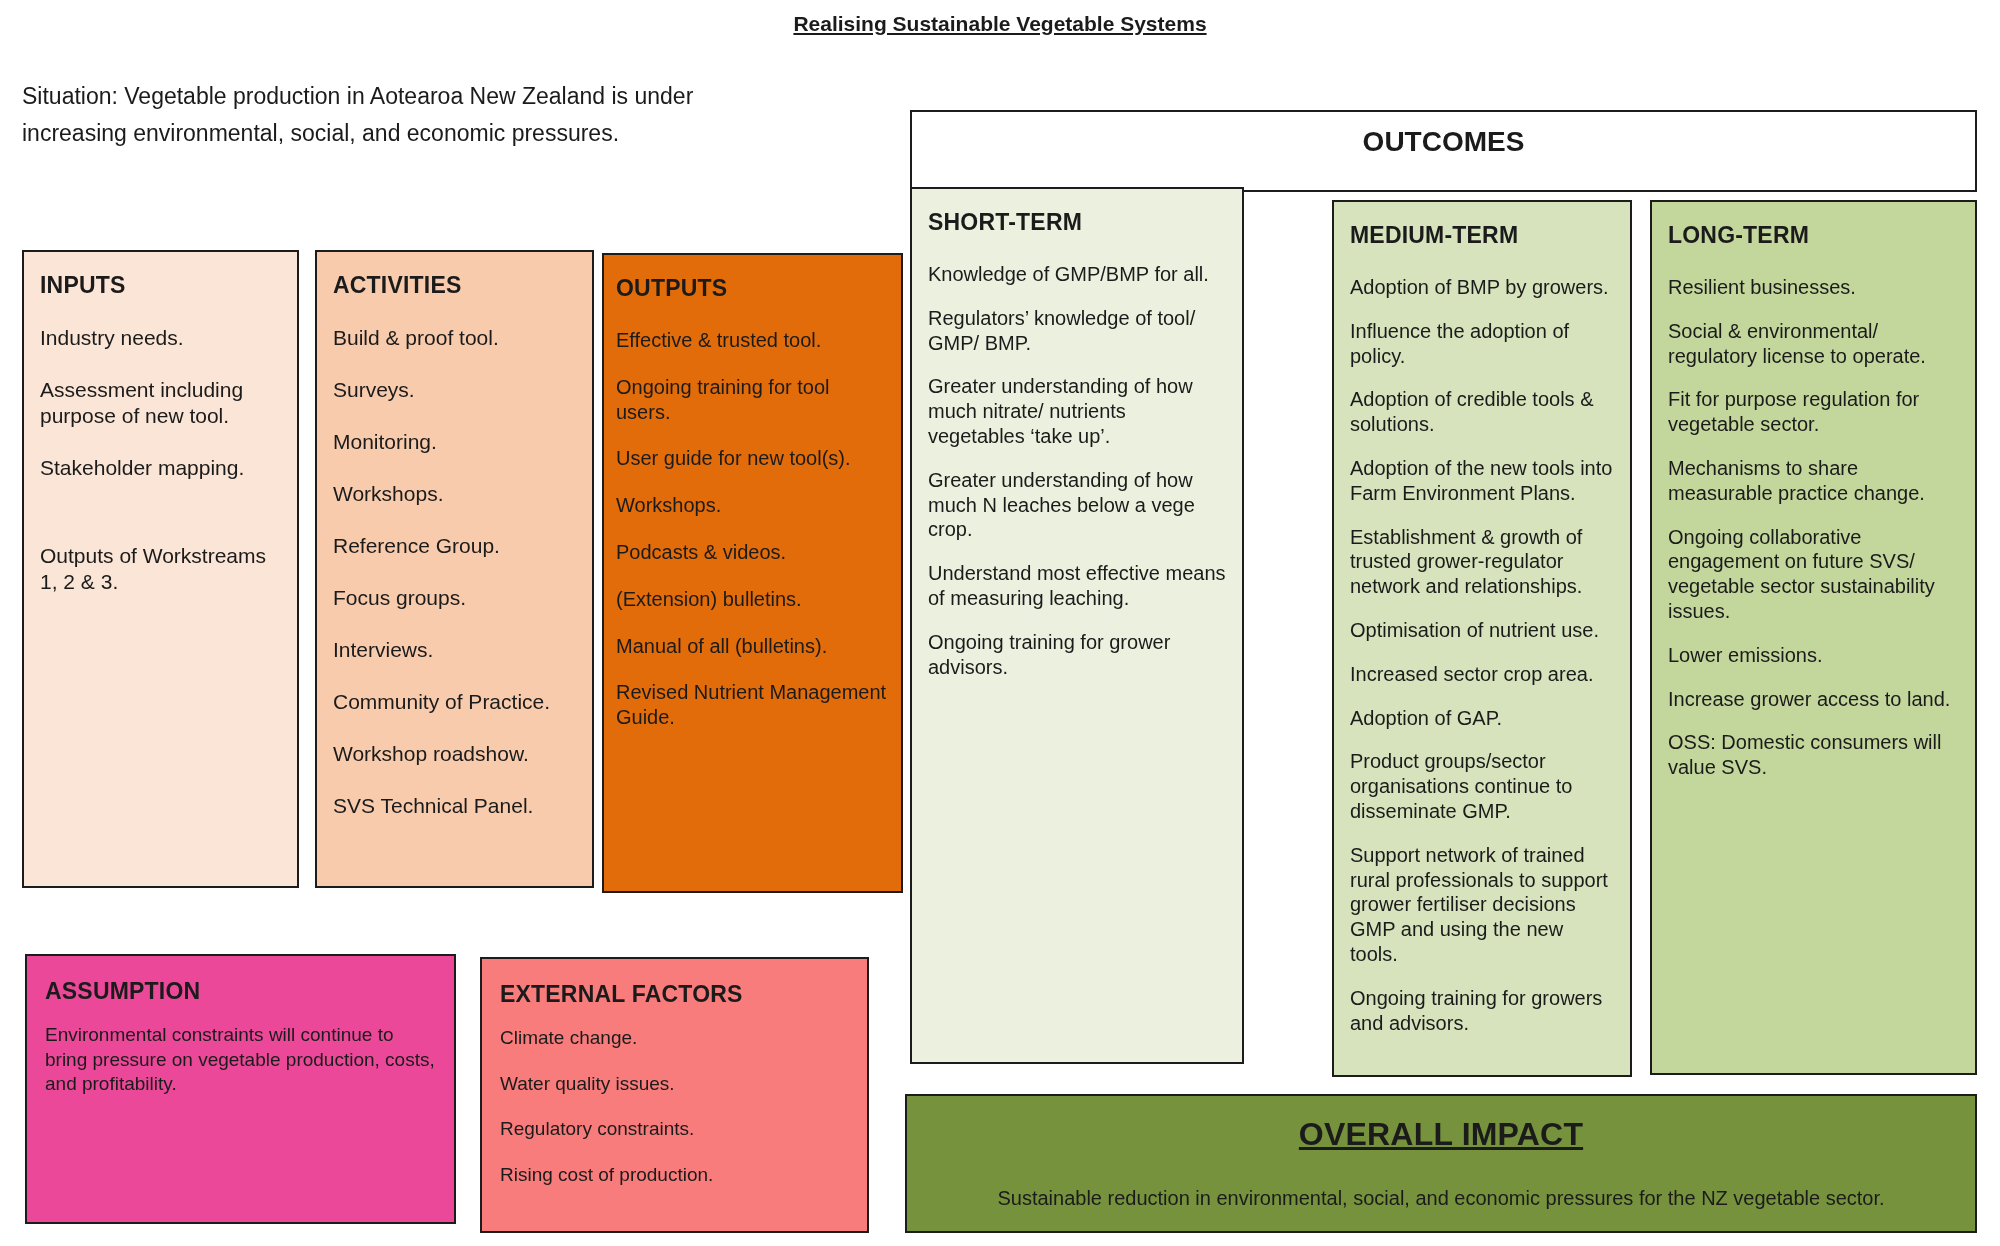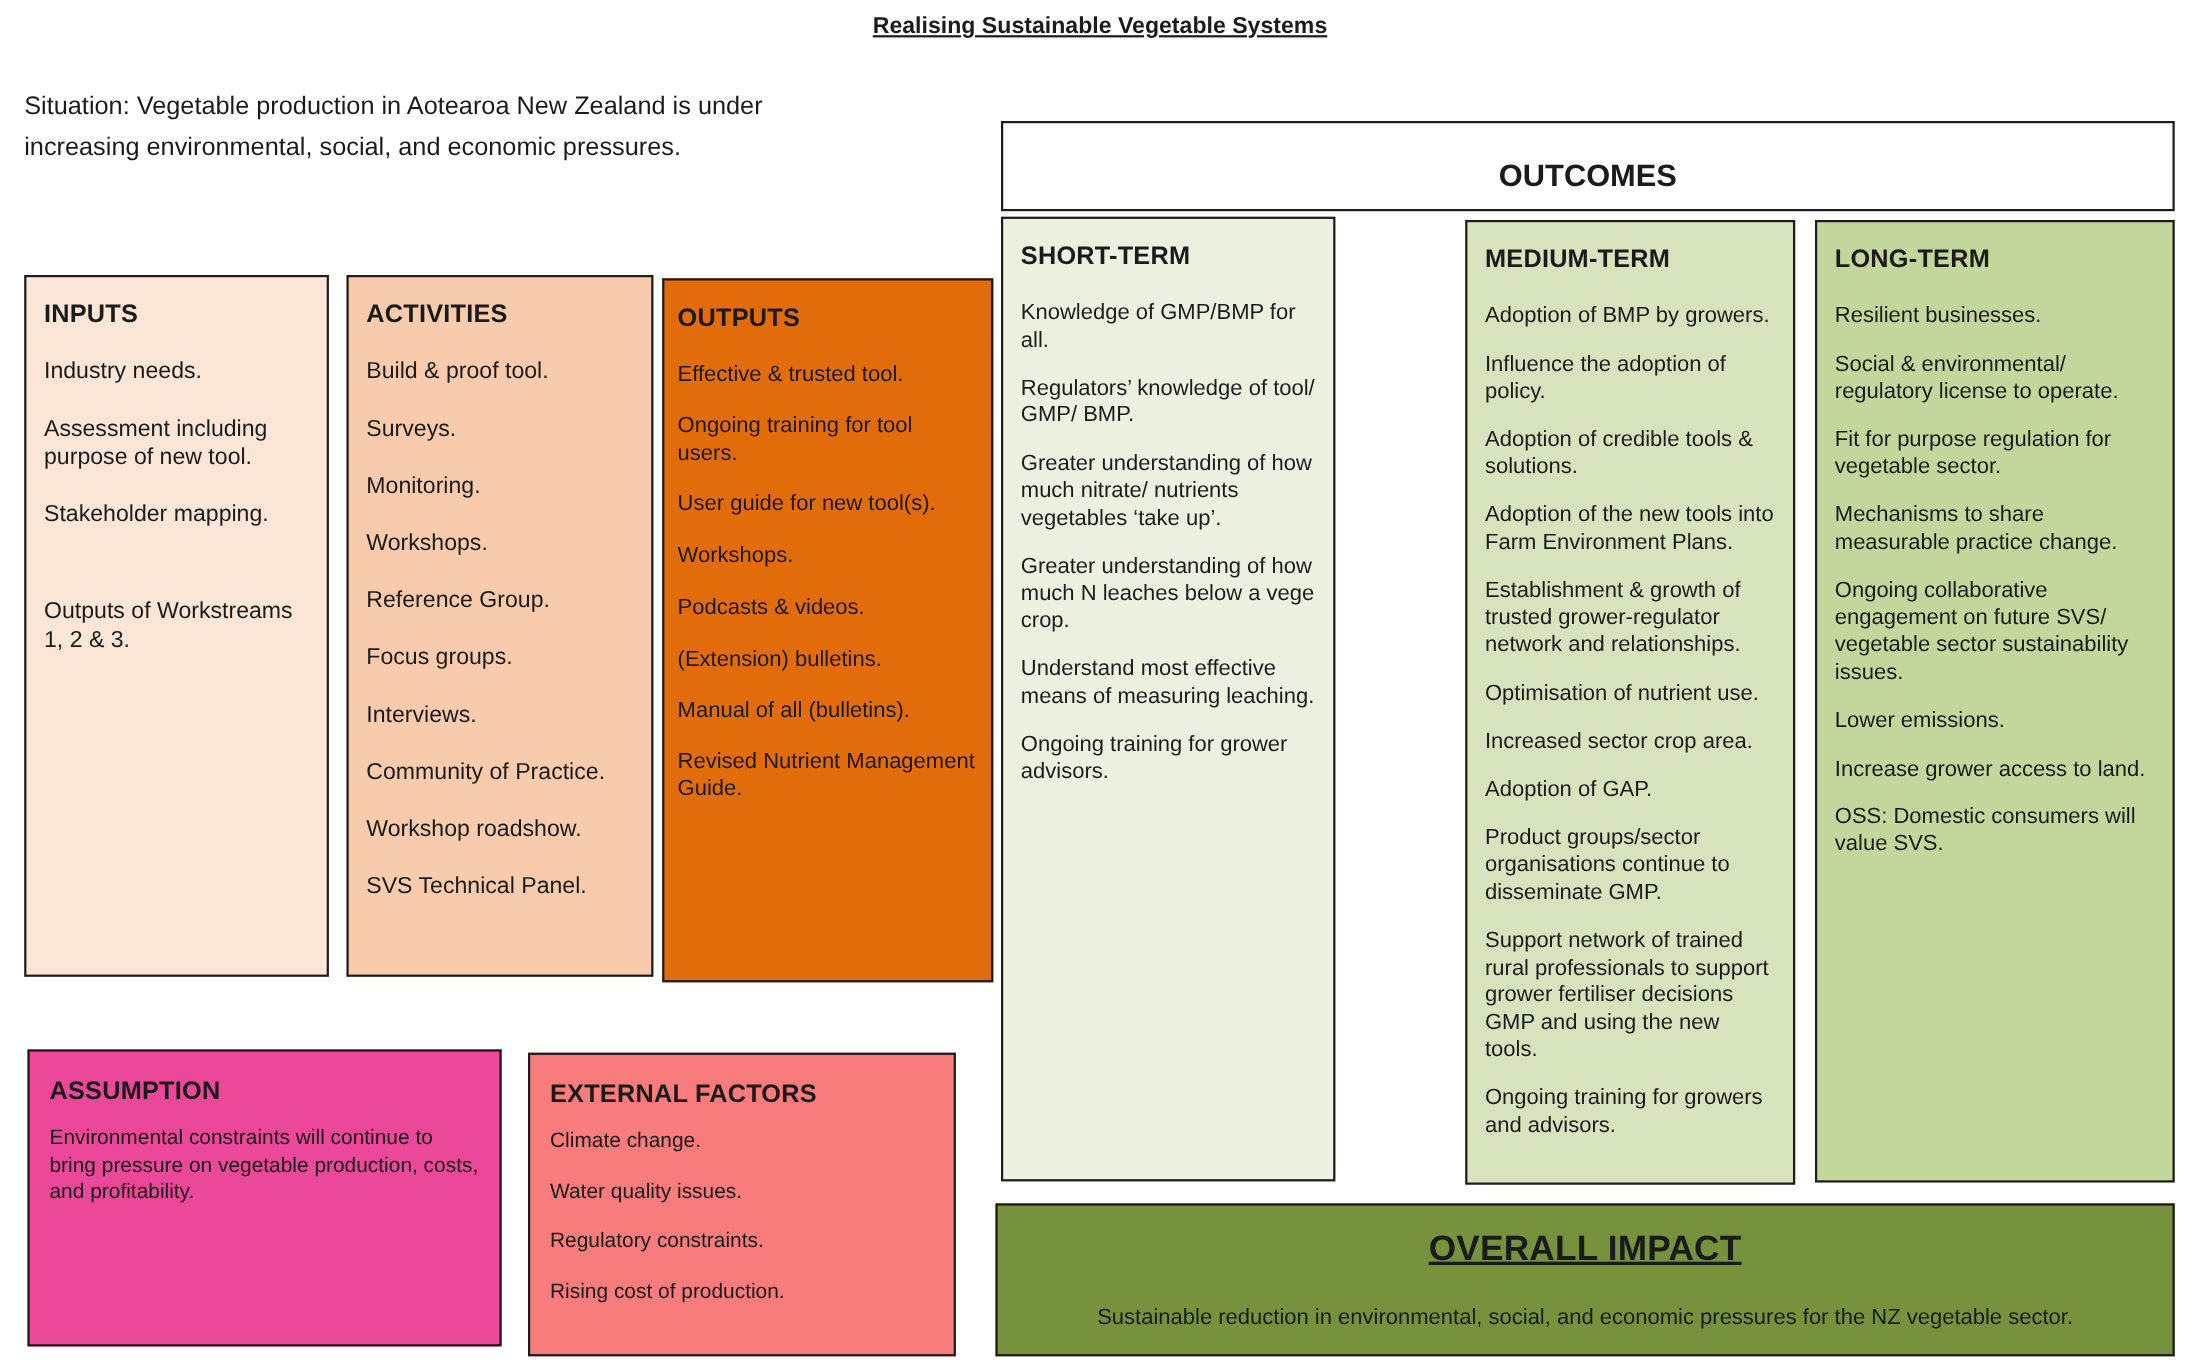--- a/index.html
+++ b/index.html
@@ -19,24 +19,24 @@
     position:absolute; box-sizing:border-box; border:2px solid #1c1c1c;
     padding:14px 16px;
   }
   .box-heading {
     margin:6px 0 26px 0; font-size:23px; font-weight:bold; letter-spacing:.2px;
   }
   .item { margin:0 0 19px 0; font-size:20px; line-height:1.24; }
 
   .outcomes-header {
     left:910px; top:110px; width:1067px; height:82px; background:#ffffff;
-    display:flex; align-items:flex-end; justify-content:center;
+    display:flex; align-items:flex-start; justify-content:center;
     font-size:28px; font-weight:bold;
   }
-  .col-short  { left:910px;  top:197px; width:304px; height:877px; background:#EBF1DE; }
+  .col-short  { left:910px;  top:187px; width:334px; height:877px; background:#EBF1DE; }
   .col-medium { left:1332px; top:200px; width:300px; height:877px; background:#D6E3BC; }
   .col-long   { left:1650px; top:200px; width:327px; height:875px; background:#C3D69B; }
 
   .box-inputs     { left:22px;  top:250px; width:277px; height:638px; background:#FBE5D6; }
   .box-activities { left:315px; top:250px; width:279px; height:638px; background:#F8CBAD; }
   .box-outputs    { left:602px; top:253px; width:301px; height:640px; background:#E26B0A; padding:14px 12px; }
 
   .box-inputs .item, .box-activities .item { font-size:21px; margin-bottom:26px; }
   .box-outputs .item { font-size:20px; margin-bottom:22px; }
   .gap-top { margin-top:62px; }

